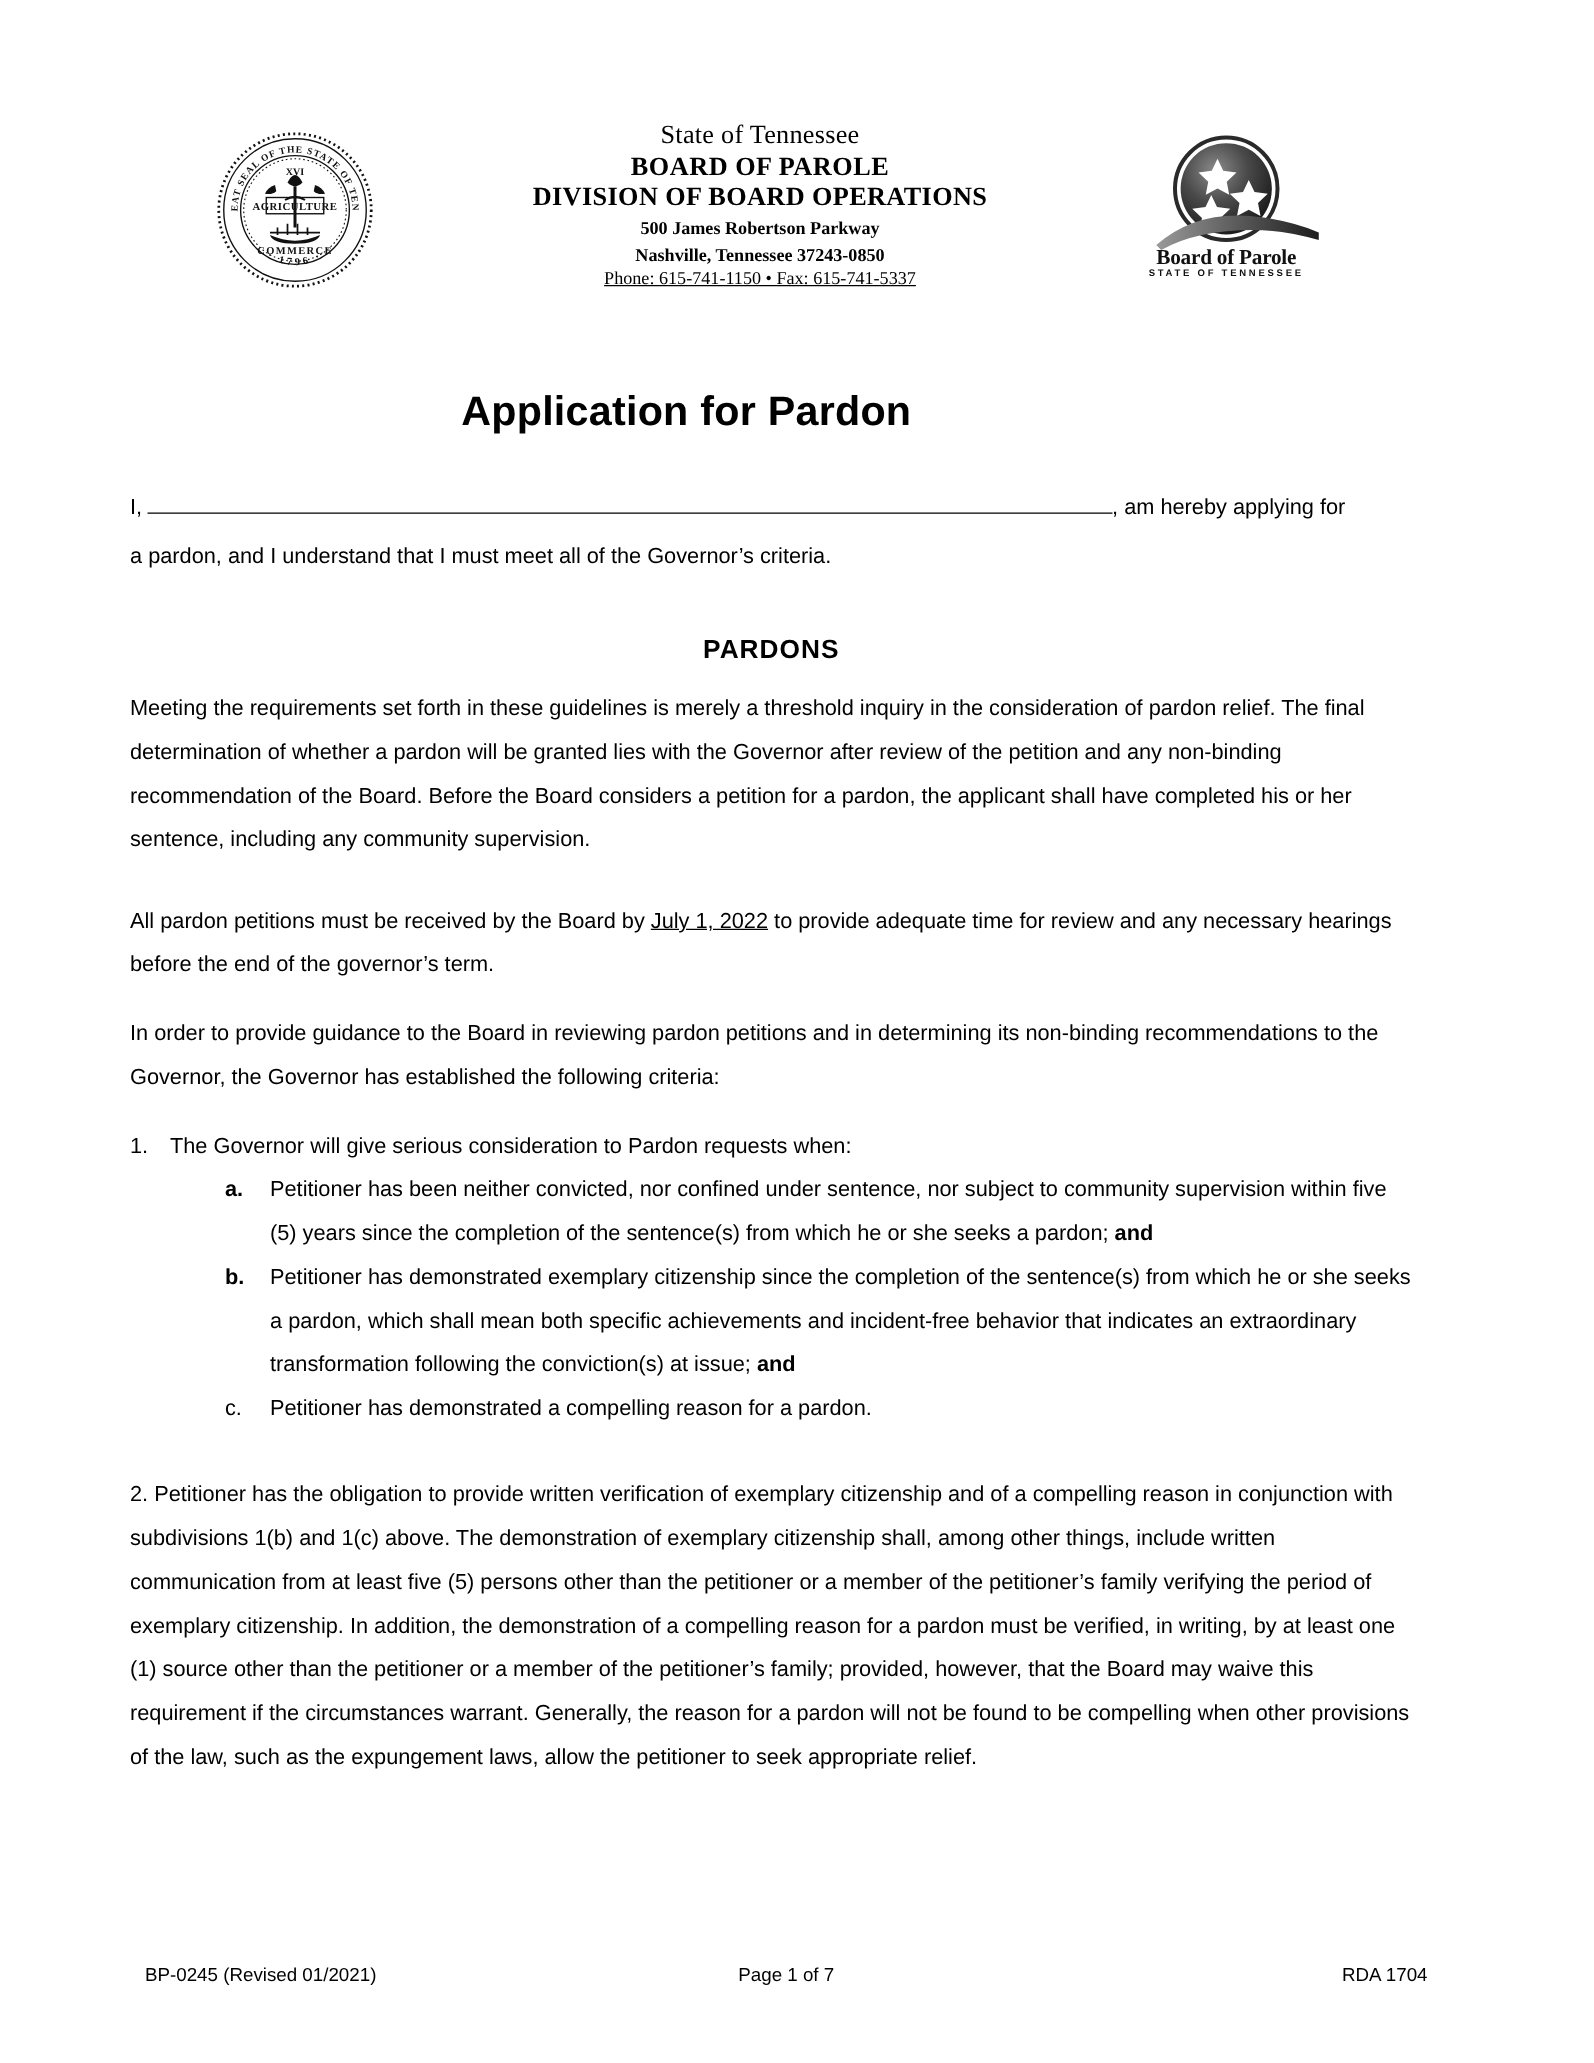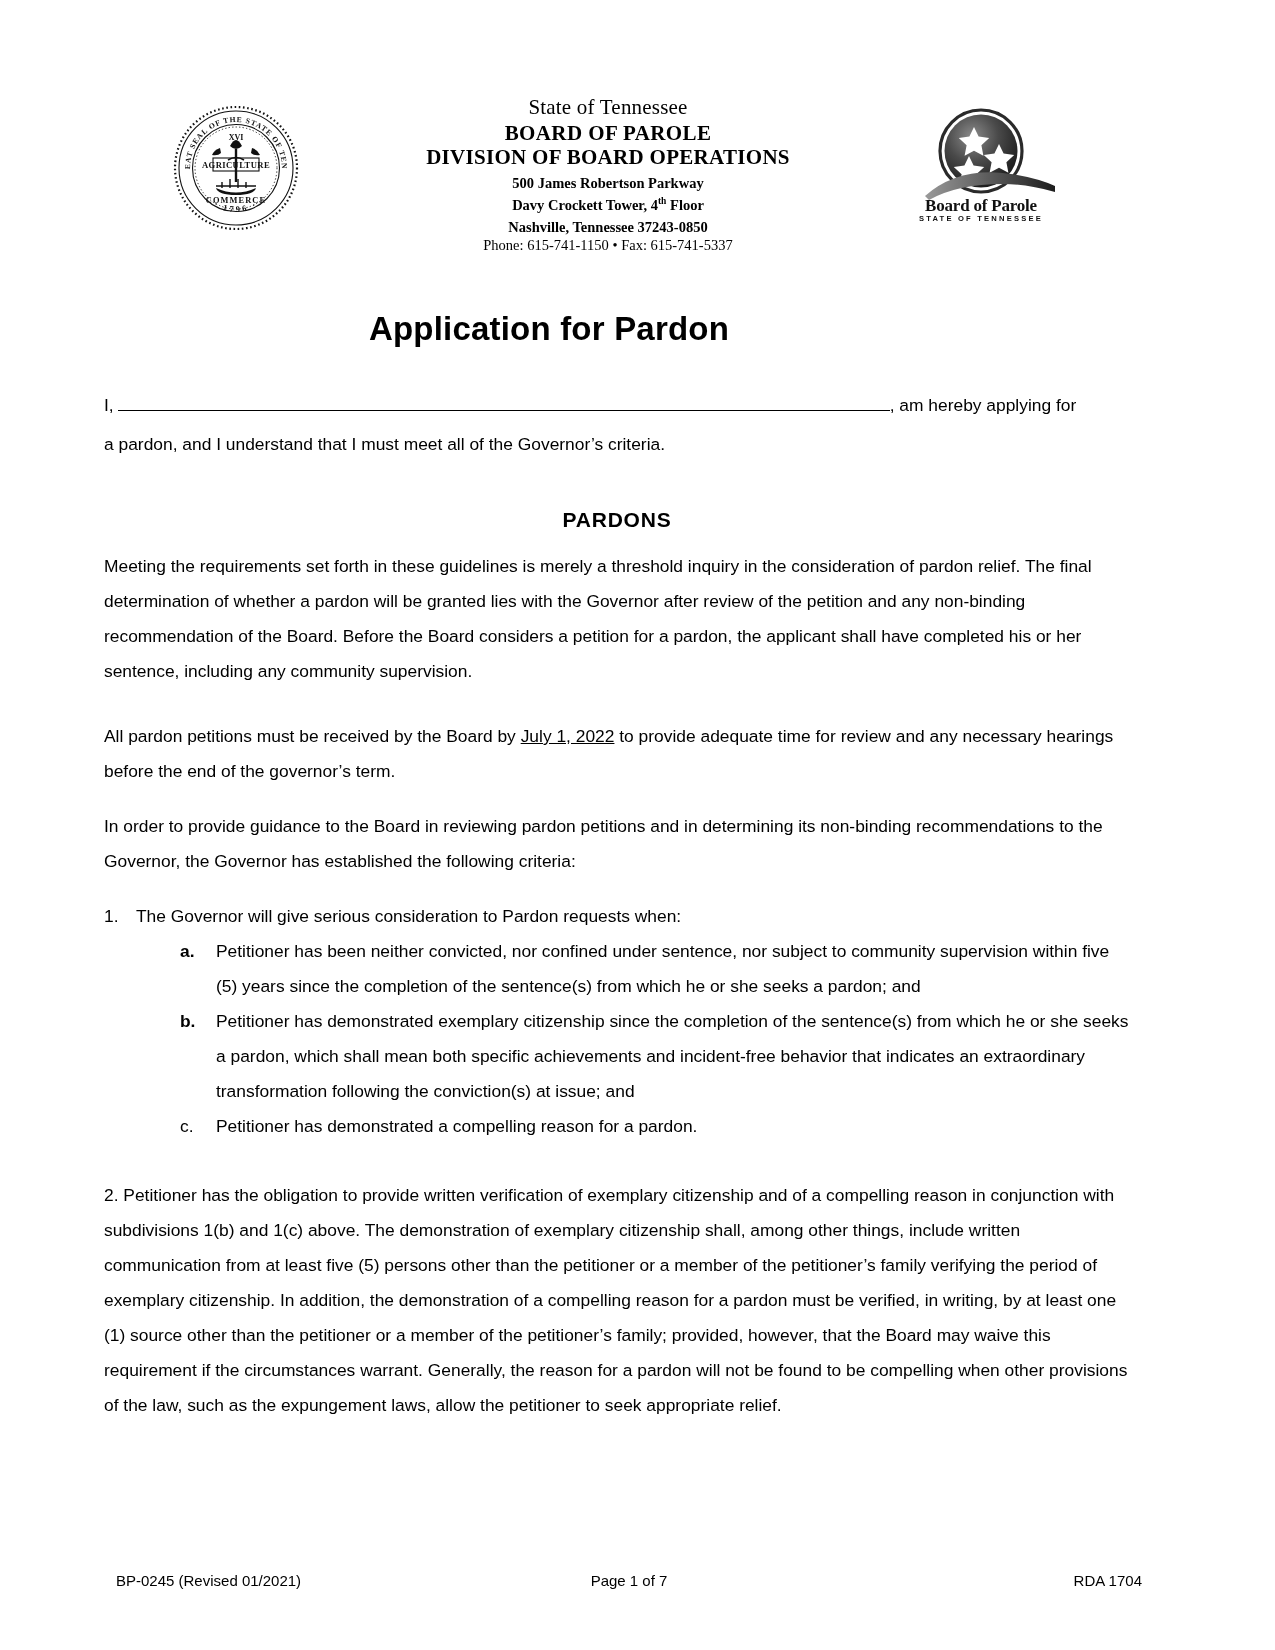--- a/index.html
+++ b/index.html
@@ -74,20 +74,21 @@
     line-height: 1.26;
     font-weight: bold;
   }
   .hdr-addr sup {
     font-size: 9.5px;
     vertical-align: super;
   }
   .hdr-phone {
     font-size: 14.5px;
     margin-top: 1px;
+    text-decoration: underline;
   }
 
   
   .doc-title {
     position: absolute;
     left: 0;
     top: 310px;
     width: 1098px;
     text-align: center;
     font-size: 33px;
@@ -130,21 +131,21 @@
 
   p.para {
     margin: 0 0 0 0;
     text-align: left;
   }
   .gap-sm { height: 20px; }
   .gap-md { height: 30px; }
   .gap-lg { height: 34px; }
 
   .u { text-decoration: underline; }
-  .b { font-weight: normal; }
+  .b { font-weight: bold; }
 
   
   .num-item {
     position: relative;
     padding-left: 32px;
   }
   .num-item > .marker {
     position: absolute;
     left: 0;
     top: 0;
@@ -255,21 +256,20 @@
         <text x="76" y="107" font-family="'Liberation Serif', serif" font-size="17" font-weight="bold" fill="#111" text-anchor="middle" letter-spacing="-0.2">Board of Parole</text>
         <text x="76" y="117" font-family="'Liberation Sans', sans-serif" font-size="7.6" font-weight="bold" fill="#111" text-anchor="middle" letter-spacing="2.2">STATE OF TENNESSEE</text>
       </svg>
     </div>
 
     <div class="header-text">
       <div class="hdr-state">State of Tennessee</div>
       <div class="hdr-board">BOARD OF PAROLE</div>
       <div class="hdr-division">DIVISION OF BOARD OPERATIONS</div>
       <div class="hdr-addr">500 James Robertson Parkway</div>
-      <div class="hdr-addr"><span>Davy Crockett Tower, 4</span><sup>th</sup><span> Floor</span></div>
       <div class="hdr-addr">Nashville, Tennessee  37243-0850</div>
       <div class="hdr-phone">Phone:  615-741-1150  •  Fax: 615-741-5337</div>
     </div>
   </div>
 
   <div class="doc-title">Application for Pardon</div>
 
   <div class="body-area">
 
     <div class="intro-line">

